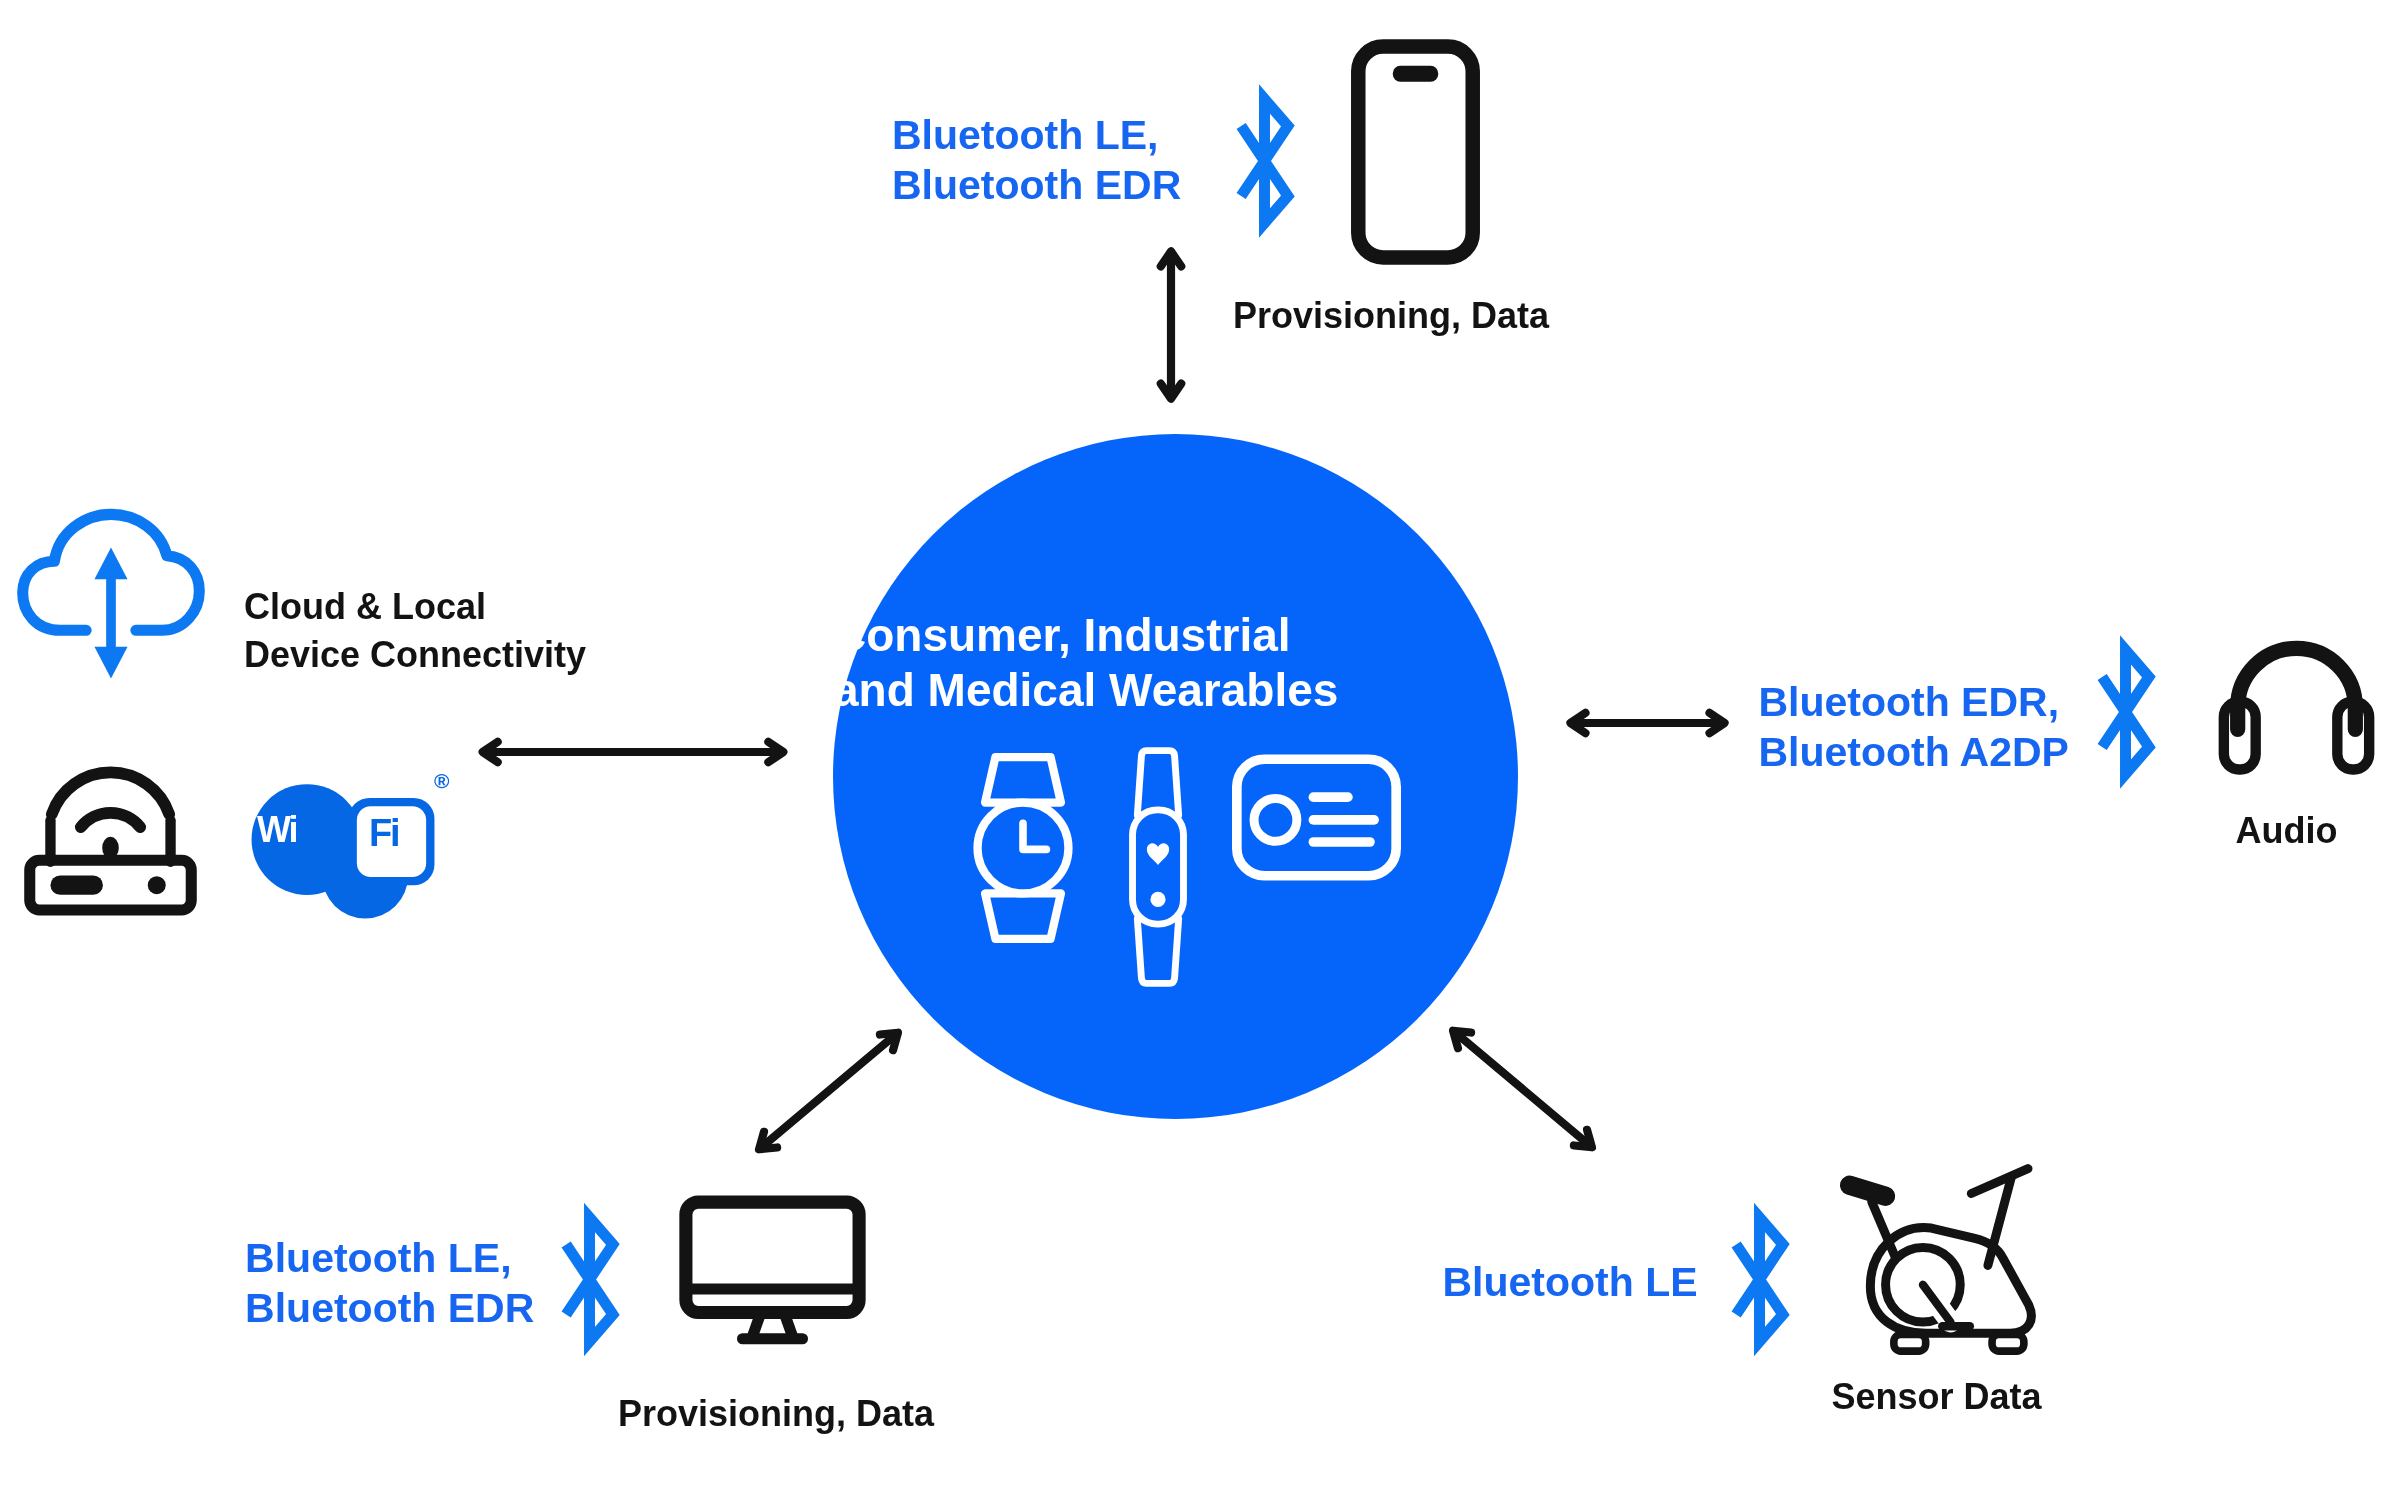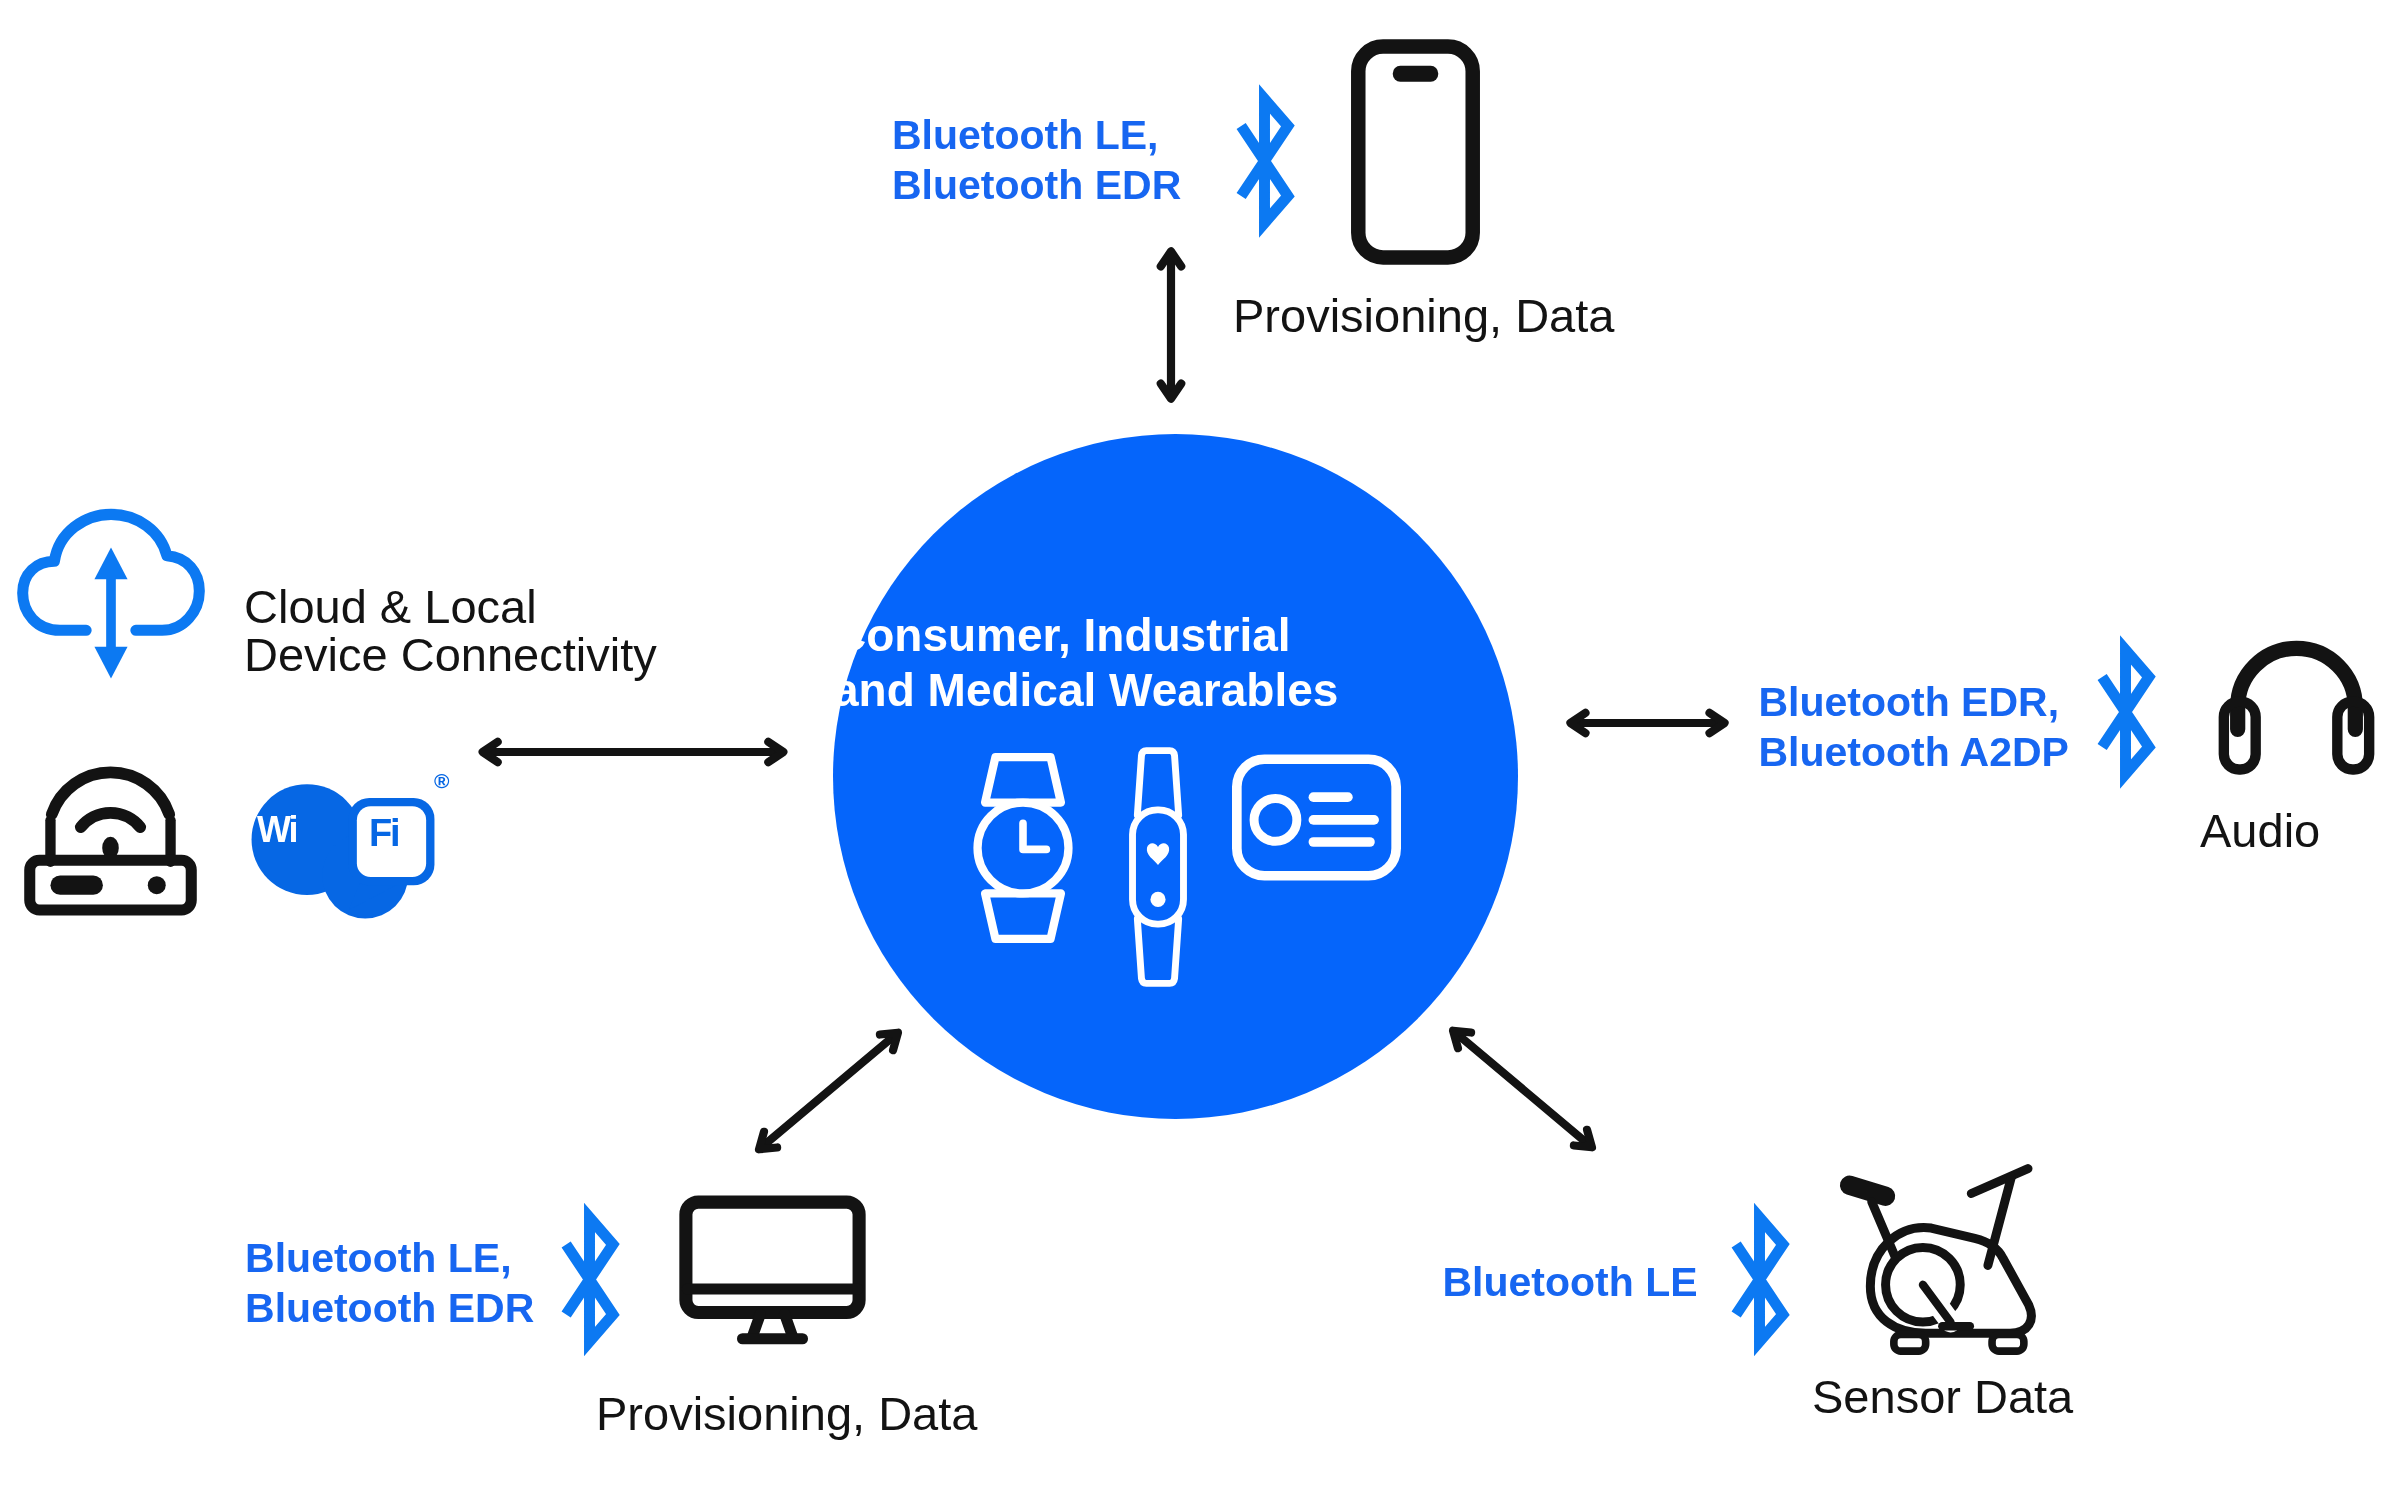--- a/index.html
+++ b/index.html
@@ -1,37 +1,37 @@
 <!DOCTYPE html>
 <html style="--circle-blue: #0565FB; --label-blue: #1766F1; --bluetooth-blue: #0C79F2; --wifi-blue: #0667E4; --ink: #131313; --white: #FFFFFF;font-size:11px"><head>
 <meta charset="utf-8">
 <style>
   html,body{margin:0;padding:0;background:#fff}
   .canvas{position:relative;width:2401px;height:1505px;background:#fff;
           font-family:"Liberation Sans",sans-serif;overflow:hidden}
   .abs{position:absolute}
   .blue-label{color:var(--label-blue);font-size:41px;line-height:50px;font-weight:700;white-space:nowrap}
-  .black-label{color:var(--ink);font-size:47px;line-height:48px;font-weight:400;white-space:nowrap}
+  .black-label{color:var(--ink);font-size:36px;line-height:48px;font-weight:700;white-space:nowrap}
   .center-title{color:var(--white);font-size:46px;line-height:55px;font-weight:700;text-align:left;width:100%;left:0}
   .circle{background:var(--circle-blue);border-radius:50%}
   svg{display:block;overflow:visible}
   .s{fill:none;stroke-linecap:round;stroke-linejoin:round}
   .ink{stroke:var(--ink)}
   .inkf{fill:var(--ink)}
   .bt{stroke:var(--bluetooth-blue)}
   .btf{fill:var(--bluetooth-blue)}
   .rune{fill:none;stroke:var(--bluetooth-blue);stroke-linecap:butt;stroke-linejoin:miter}
   .wh{stroke:var(--white)}
   .whf{fill:var(--white)}
   .bluef{fill:var(--circle-blue)}
   .wifif{fill:var(--wifi-blue)}
   .wifi-wi{color:var(--white);font-size:36px;font-weight:700;letter-spacing:-2.1px}
   .wifi-fi{color:var(--wifi-blue);font-size:38px;font-weight:700;letter-spacing:-2.1px}
   .wifi-reg{color:var(--wifi-blue);font-size:21px;font-weight:700}
-  .ctr{white-space:nowrap}
+  .ctr{text-align:center;white-space:nowrap}
 </style>
 </head>
 <body>
 
 <div class="canvas">
 
   <div class="abs circle" style="left:833px;top:434px;width:685px;height:685px">
     <div class="abs center-title" style="top:174px">
       <div>Consumer, Industrial</div>
       <div>and Medical Wearables</div>

